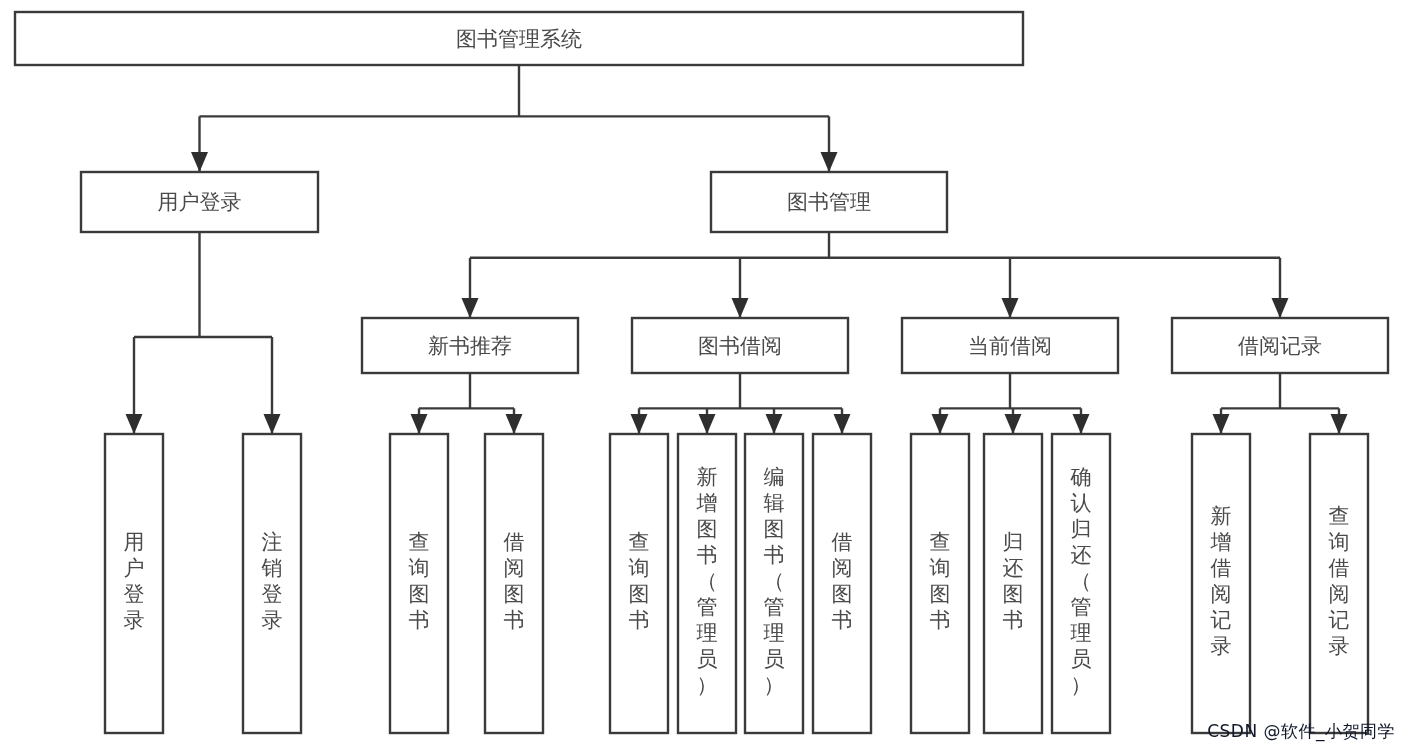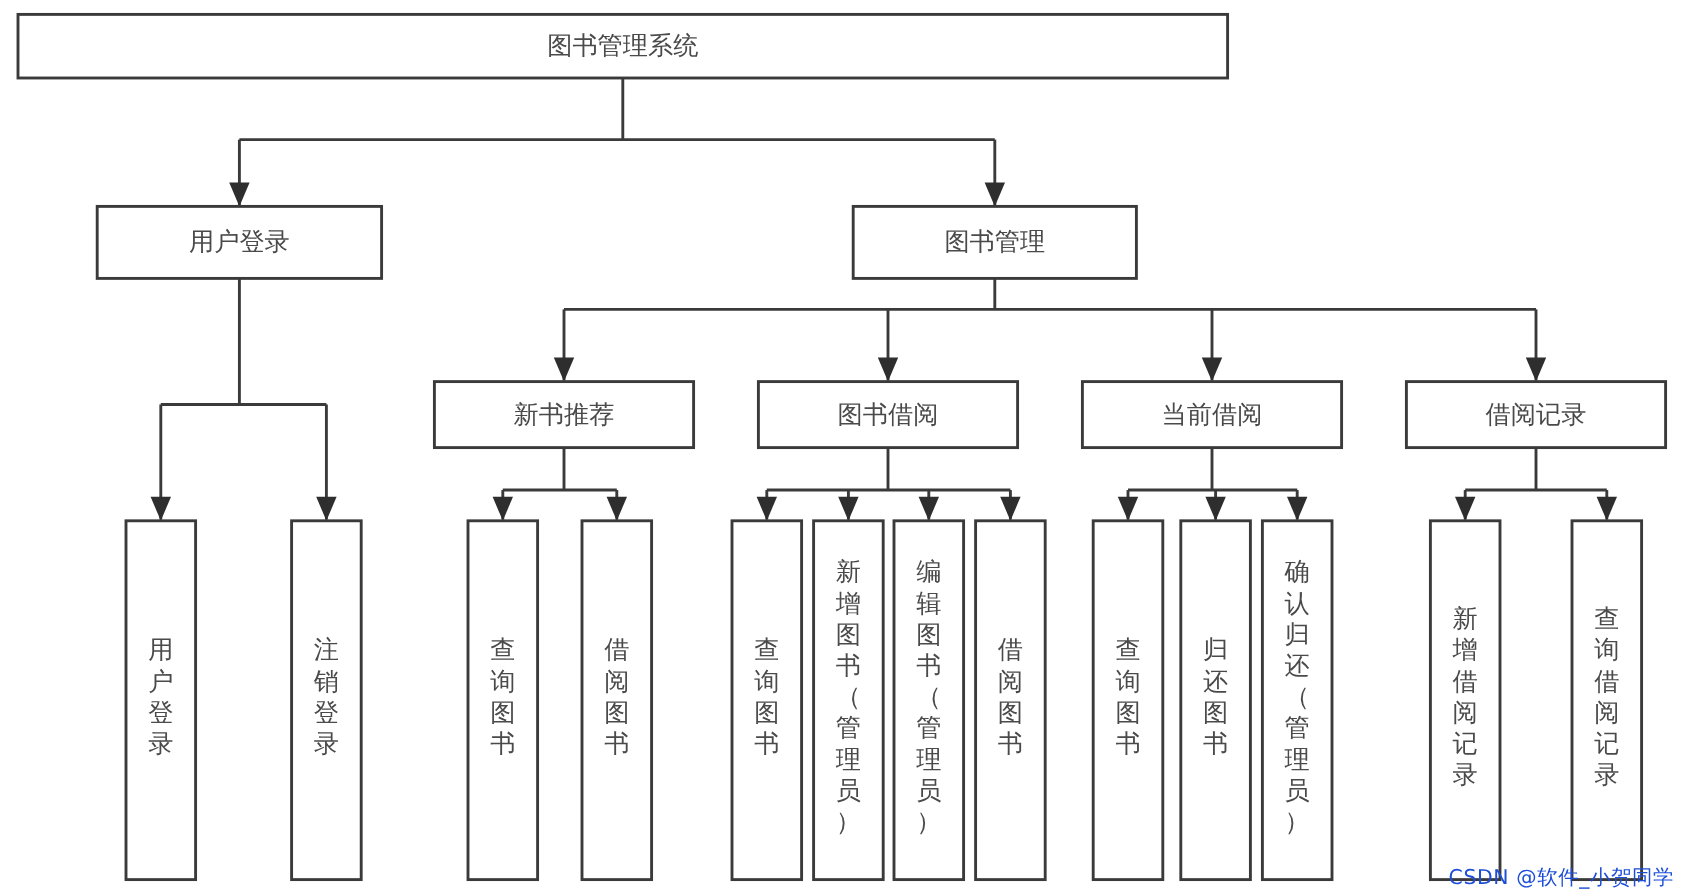--- a/index.html
+++ b/index.html
@@ -53,21 +53,21 @@
     font-family: "DejaVu Sans", "Liberation Sans", sans-serif;
     font-size: 21px;
     text-anchor: middle;
   }
   .watermark {
     position: absolute;
     right: 10px;
     bottom: 4px;
     font-family: "DejaVu Sans", "Liberation Sans", sans-serif;
     font-size: 17px;
-    color: #1d4ed8;
+    color: #0f172a;
     white-space: nowrap;
     letter-spacing: 0.5px;
   }
 </style>
 </head>
 <body>
 
 <div id="diagram-root">
   <svg class="diagram-svg" viewBox="0 0 1405 747" xmlns="http://www.w3.org/2000/svg">
     <g id="edges-layer">

